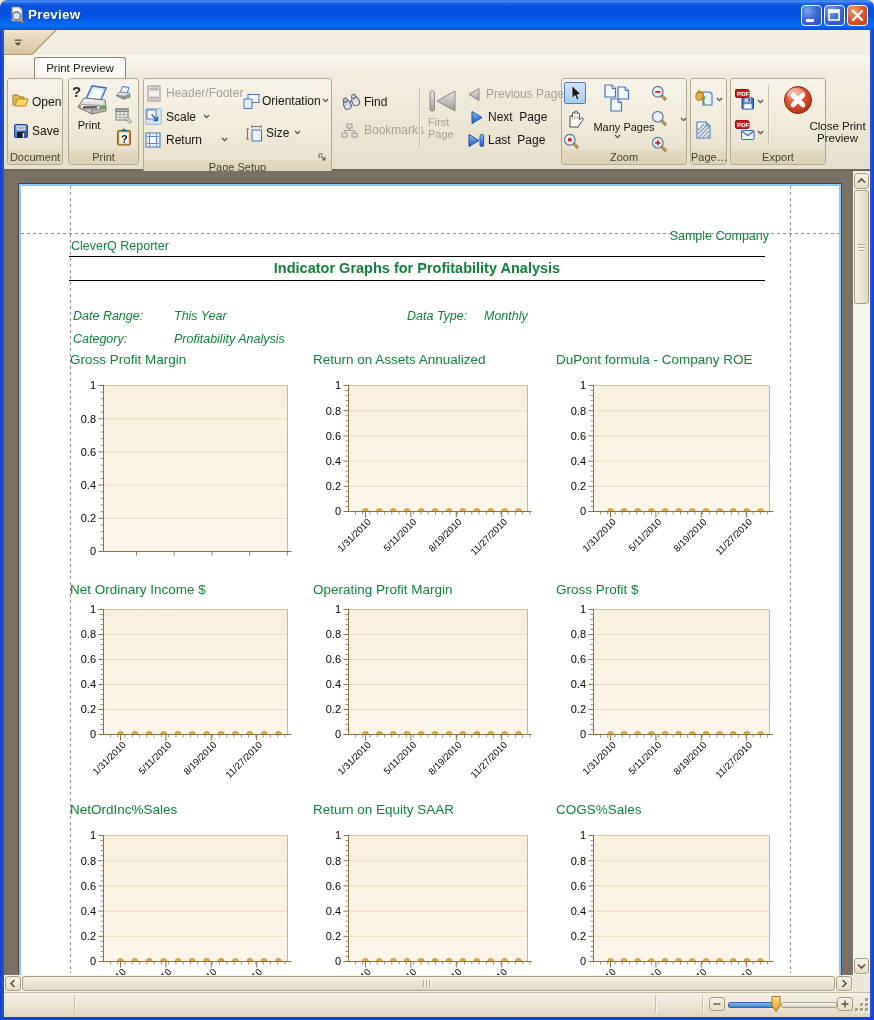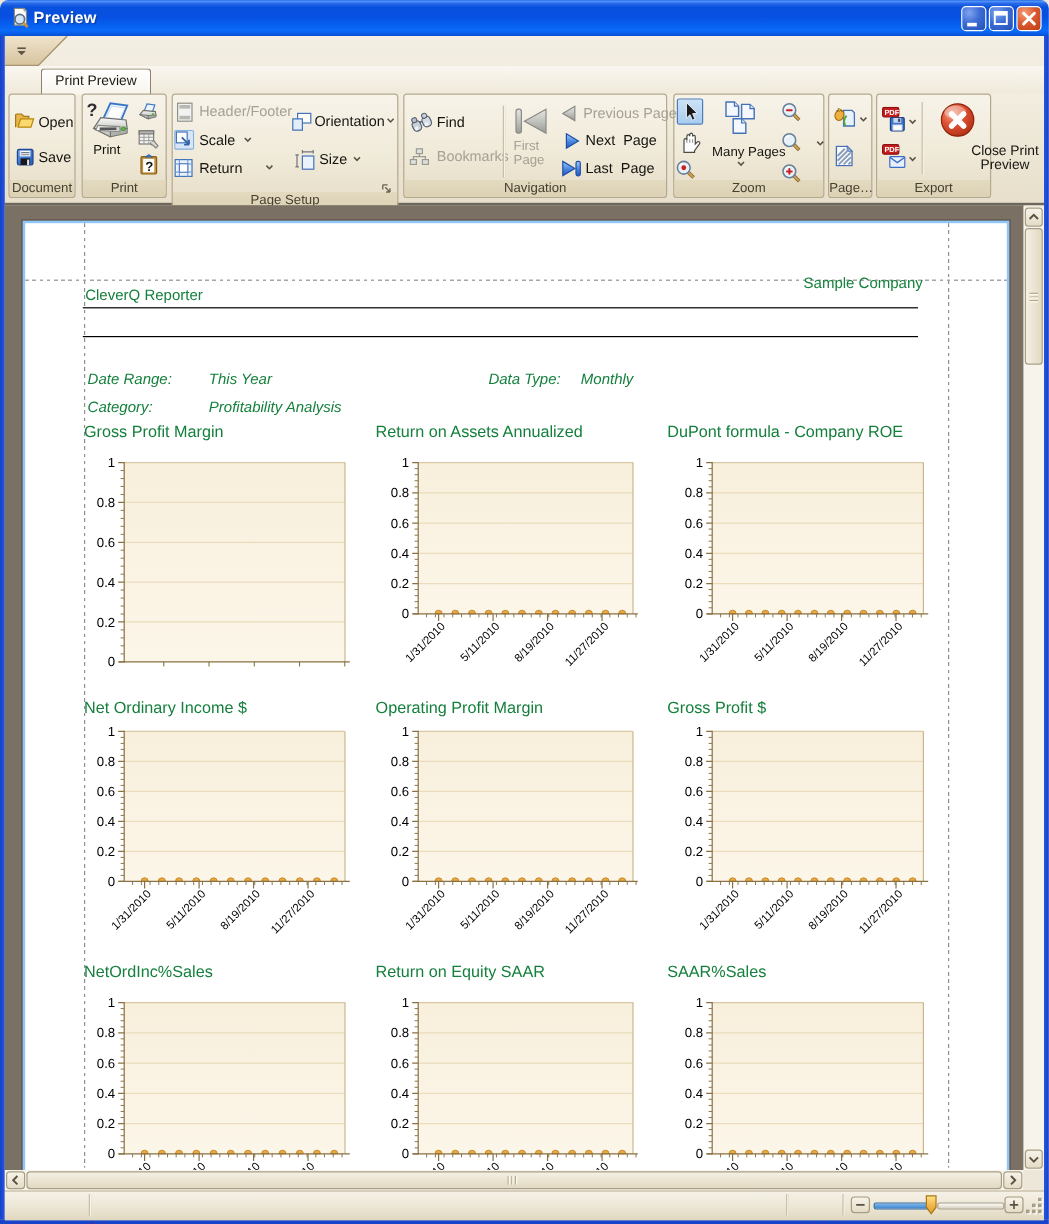--- a/index.html
+++ b/index.html
@@ -101,23 +101,20 @@
 </div>
 <div class="abs grp" style="left:7px;width:56px;top:78px;height:87px">
       <div class="gcap">Document</div>
     </div>
 <div class="abs grp" style="left:68px;width:71px;top:78px;height:87px">
       <div class="gcap">Print</div>
     </div>
 <div class="abs grp" style="left:143px;width:189px;top:78px;height:97px">
       <div class="gcap">Page Setup</div>
     </div>
-<div class="abs grp" style="left:336px;width:220px;top:78px;height:87px">
-      <div class="gcap">Navigation</div>
-    </div>
 <div class="abs grp" style="left:561px;width:126px;top:78px;height:87px">
       <div class="gcap">Zoom</div>
     </div>
 <div class="abs grp" style="left:690px;width:37px;top:78px;height:87px">
       <div class="gcap">Page…</div>
     </div>
 <div class="abs grp" style="left:730px;width:96px;top:78px;height:87px">
       <div class="gcap">Export</div>
     </div>
 <svg class="abs" style="left:12px;top:93px" width="17" height="15" viewBox="0 0 17 15">
@@ -396,36 +393,37 @@
     <div id="bright" class="abs"></div>
     <div id="bbot" class="abs"></div>
 <div id="prev" class="abs">
       <div id="page">
 <div class="dashv" style="left:49px;top:0;height:787px"></div>
 <div class="dashv" style="left:769px;top:0;height:787px"></div>
 <div class="dashh" style="left:0;top:47px;width:818px"></div>
 <div class="ptxt" style="left:50px;top:53px">CleverQ Reporter</div>
 <div class="ptxt" style="left:574px;top:43px;width:174px;text-align:right">Sample Company</div>
 <div class="hline" style="left:48px;top:70px;width:696px"></div>
+<div class="ptxt" style="left:48px;top:74px;width:696px;text-align:center;font-weight:bold;font-size:14.5px">Indicator Graphs for Profitability Analysis</div>
 <div class="hline" style="left:48px;top:94px;width:696px"></div>
 <div class="ptxt pit" style="left:52px;top:123px">Date Range:</div>
 <div class="ptxt pit" style="left:153px;top:123px">This Year</div>
 <div class="ptxt pit" style="left:386px;top:123px">Data Type:</div>
 <div class="ptxt pit" style="left:463px;top:123px">Monthly</div>
 <div class="ptxt pit" style="left:52px;top:146px">Category:</div>
 <div class="ptxt pit" style="left:153px;top:146px">Profitability Analysis</div>
 <div class="ptxt" style="left:49px;top:166px;font-size:13.5px">Gross Profit Margin</div>
 <div class="ptxt" style="left:292px;top:166px;font-size:13.5px">Return on Assets Annualized</div>
 <div class="ptxt" style="left:535px;top:166px;font-size:13.5px">DuPont formula - Company ROE</div>
 <div class="ptxt" style="left:49px;top:396px;font-size:13.5px">Net Ordinary Income $</div>
 <div class="ptxt" style="left:292px;top:396px;font-size:13.5px">Operating Profit Margin</div>
 <div class="ptxt" style="left:535px;top:396px;font-size:13.5px">Gross Profit $</div>
 <div class="ptxt" style="left:49px;top:616px;font-size:13.5px">NetOrdInc%Sales</div>
 <div class="ptxt" style="left:292px;top:616px;font-size:13.5px">Return on Equity SAAR</div>
-<div class="ptxt" style="left:535px;top:616px;font-size:13.5px">SAAR%Sales</div>
+<div class="ptxt" style="left:535px;top:616px;font-size:13.5px">COGS%Sales</div>
 <svg class="abs" style="position:absolute;left:48px;top:191px" width="228" height="222" viewBox="0 0 228 222">
           <defs>
             <linearGradient id="cgA" x1="0" y1="0" x2="0" y2="1">
               <stop offset="0" stop-color="#F8EFDC"></stop>
               <stop offset="1" stop-color="#FCF6E9"></stop>
             </linearGradient>
           </defs>
           <rect x="34.5" y="8.5" width="184" height="166" fill="url(#cgA)"></rect>
           <line x1="34.5" y1="41.7" x2="218.5" y2="41.7" stroke="#EADCBC" stroke-width="1"></line>
           <line x1="34.5" y1="74.9" x2="218.5" y2="74.9" stroke="#EADCBC" stroke-width="1"></line>

